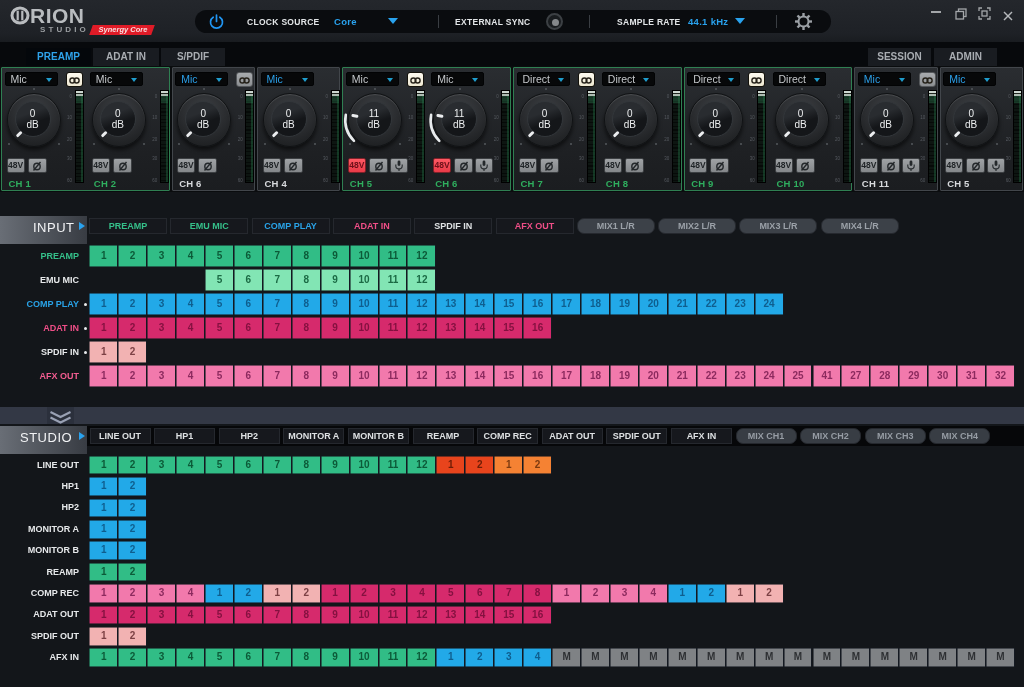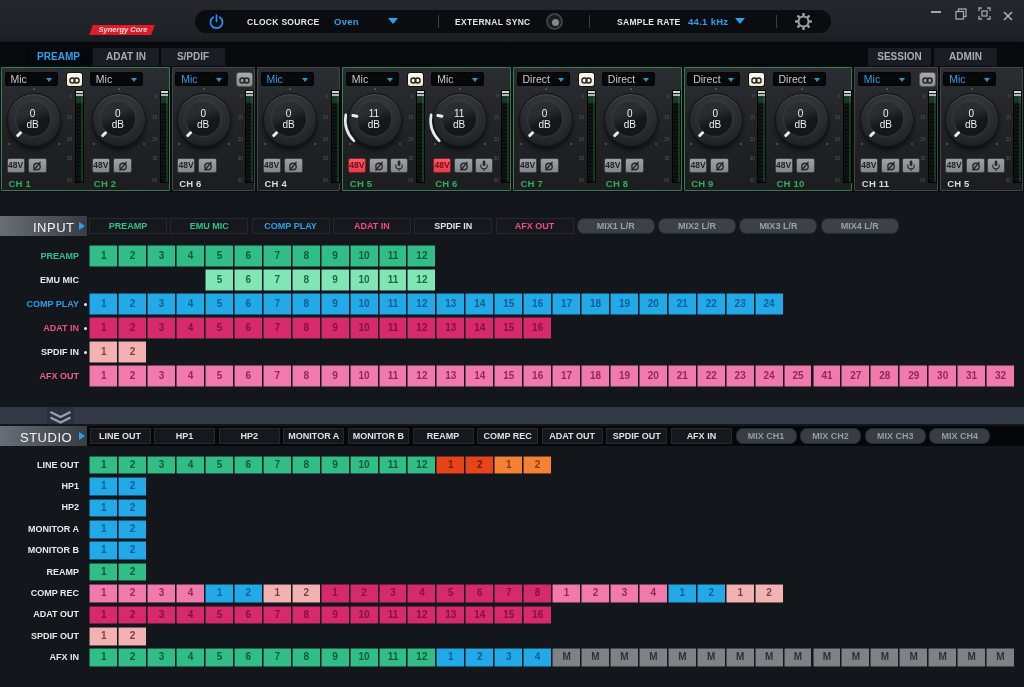--- a/index.html
+++ b/index.html
@@ -34,43 +34,53 @@
 .chlab{position:absolute;top:112px;font-size:9.5px;font-weight:bold;color:#d8dadd;letter-spacing:.2px;}
 .chlab.grn{color:#2fae5e;}
 .meter{position:absolute;top:24px;width:9px;height:93px;background:repeating-linear-gradient(180deg,#0d1511 0,#0d1511 2.4px,#060a08 2.4px,#060a08 3.6px);border:1px solid #000;box-shadow:inset -2px 0 0 rgba(35,115,70,.4);}
 .meter i{position:absolute;left:0;top:0;width:100%;height:5px;background:linear-gradient(180deg,#cdd7d0 0 2px,#20261f 2px 3px,#aebbb2 3px 5px);}
 .meter b{position:absolute;left:0;top:5px;width:100%;height:7px;background:rgba(50,135,88,.33);}
 .mscale{position:absolute;width:8px;font-size:4.5px;color:#565a60;text-align:right;}
 
 #routerow{left:0;top:196px;width:1024px;height:18px;background:#0d0f14;}
 .rtab{position:absolute;top:1px;height:16px;background:#16181d;color:#b3b7bb;font-size:9px;font-weight:bold;display:flex;align-items:center;justify-content:center;}
 .rtab.active{background:#0a0d12;color:#2fa2ea;}
-.seclab{position:absolute;left:0;top:0;height:20px;background:linear-gradient(90deg,#696e76,#383c43);color:#f2f3f5;font-size:13px;letter-spacing:0.5px;}
+.seclab{position:absolute;left:0;top:0;height:28px;background:linear-gradient(90deg,#696e76,#383c43);color:#f2f3f5;font-size:13px;letter-spacing:0.5px;}
 .seclab .tri2{position:absolute;width:0;height:0;border-top:4.5px solid transparent;border-bottom:4.5px solid transparent;border-left:6px solid #29a2ee;}
 .secbtn{position:absolute;top:2px;height:16px;background:#16181d;border:1px solid #25282e;font-size:9px;font-weight:bold;display:flex;align-items:center;justify-content:center;}
 .secbtn.mix{background:#3c4148;color:#9ba1a8;border-radius:7px;}
 
 .rowlab{position:absolute;font-size:9px;font-weight:bold;color:#e6e8ea;text-align:right;width:79px;left:0;}
 .dot{position:absolute;width:3px;height:3px;border-radius:50%;background:#e8eaec;}
 .cell{position:absolute;font-size:10px;font-weight:bold;text-align:center;}
 #chevbar{left:0;top:407px;width:1024px;height:17px;background:#333845;}
 </style>
 
 </head><body>
 <div id="root">
 <div class="abs" id="titlebar"></div>
+<div class="abs" style="left:9px;top:0px;width:180px;height:34px;">
+<svg width="180" height="34" viewBox="0 0 180 34">
+<g stroke="#b9bcbf" fill="none">
+<ellipse cx="11" cy="15.5" rx="8" ry="7.6" stroke-width="3"></ellipse>
+<line x1="8.7" y1="10.7" x2="8.7" y2="20.3" stroke-width="2.2"></line>
+<line x1="13.3" y1="10.7" x2="13.3" y2="20.3" stroke-width="2.2"></line>
+</g>
+<text x="21" y="22.5" fill="#b9bcbf" font-size="21" font-weight="bold" letter-spacing="0.5">RION</text>
+<text x="31" y="32" fill="#9b9ea1" font-size="8" font-weight="bold" letter-spacing="3.1">STUDIO</text>
+</svg></div>
 <div class="abs" style="left:91px;top:24.5px;width:62px;height:10px;background:#e01b27;transform:skewX(-20deg);"></div>
 <div class="abs" style="left:92px;top:25px;width:62px;height:10px;color:#f6dfe0;font-size:7.5px;font-weight:bold;font-style:italic;text-align:center;line-height:10px;">Synergy Core</div>
 <div class="abs" id="pill"></div>
 <div class="abs" style="left:208px;top:13px;"><svg width="17" height="17" viewBox="0 0 17 17">
 <path d="M5.2 4.2 A 6 6 0 1 0 11.8 4.2" fill="none" stroke="#2196f3" stroke-width="1.7" stroke-linecap="round"></path>
 <line x1="8.5" y1="2" x2="8.5" y2="8.5" stroke="#2196f3" stroke-width="1.7" stroke-linecap="round"></line>
 </svg></div>
 <div class="ptxt" style="left:247px;">CLOCK SOURCE</div>
-<div class="ptxt pblue" style="left:334px;font-size:9.5px;top:16px;">Oven</div>
+<div class="ptxt pblue" style="left:334px;font-size:9.5px;top:16px;">Core</div>
 <div class="abs tri" style="left:388px;top:18px;"></div>
 <div class="psep" style="left:438px;"></div>
 <div class="ptxt" style="left:455px;">EXTERNAL SYNC</div>
 <div class="abs" style="left:546px;top:13px;width:17px;height:17px;border-radius:50%;background:#191c1f;border:2px solid #3c4044;"></div>
 <div class="abs" style="left:552px;top:19px;width:7px;height:7px;border-radius:50%;background:#85888b;"></div>
 <div class="psep" style="left:589px;"></div>
 <div class="ptxt" style="left:617px;">SAMPLE RATE</div>
 <div class="ptxt pblue" style="left:688px;font-size:9.5px;top:16px;">44.1 kHz</div>
 <div class="abs tri" style="left:735px;top:18px;"></div>
 <div class="psep" style="left:776px;"></div>

